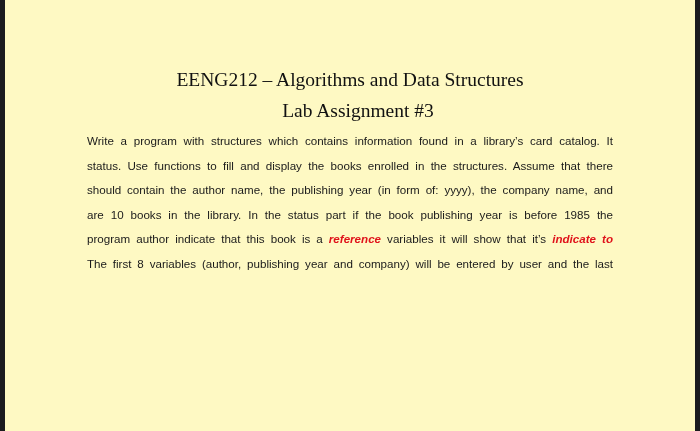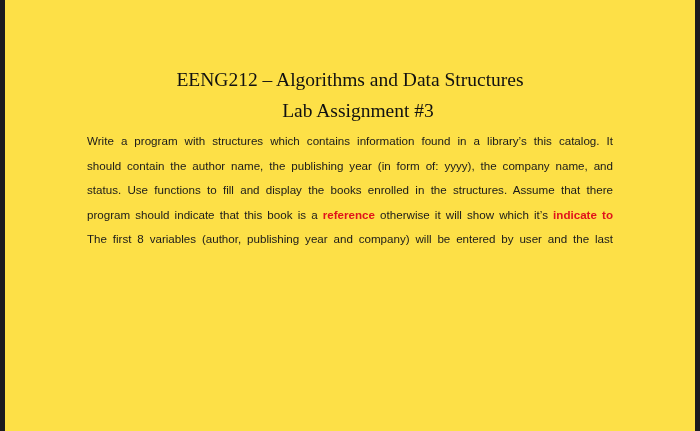--- a/index.html
+++ b/index.html
@@ -22,21 +22,21 @@
     .edge-right {
       position: absolute;
       right: 0; top: 0;
       width: 5px; height: 431px;
       background: #1b1b1f;
     }
     .page {
       position: absolute;
       left: 5px; top: 0;
       width: 690px; height: 431px;
-      background: #fde047;
+      background: #fef9c3;
     }
     .title {
       position: absolute;
       left: 0; width: 690px;
       top: 67px;
       text-align: center;
       font-family: "Liberation Serif", "DejaVu Serif", serif;
       font-size: 19.5px;
       color: #111111;
       line-height: 26px;
@@ -75,42 +75,46 @@
       text-align-last: justify;
       white-space: nowrap;
       height: 24.5px;
     }
     .body-text .line.last {
       text-align-last: left;
     }
     .hl {
       color: #e0131b;
       font-weight: bold;
+      font-style: italic;
     }
   </style>
 </head>
 <body>
 
 <div class="edge-left"></div>
 <div class="edge-right"></div>
 
 <div class="page">
   <h1 class="title">EENG212 – Algorithms and Data Structures</h1>
   <h2 class="subtitle">Lab Assignment #3</h2>
 
   <div class="body-text">
     <span class="line">
-      <span>Write a program with structures which contains information found in a library’s this catalog. It</span>
+      <span>Write a program with structures which contains information found in a library’s card catalog. It</span>
+    </span>
+    <span class="line">
+      <span>status. Use functions to fill and display the books enrolled in the structures. Assume that there</span>
     </span>
     <span class="line">
       <span>should contain the author name, the publishing year (in form of: yyyy), the company name, and</span>
     </span>
     <span class="line">
-      <span>status. Use functions to fill and display the books enrolled in the structures. Assume that there</span>
+      <span>are 10 books in the library. In the status part if the book publishing year is before 1985 the</span>
     </span>
     <span class="line">
-      <span>program should indicate that this book is a </span><span class="hl">reference</span><span> otherwise it will show which it’s </span><span class="hl">indicate to</span>
+      <span>program author indicate that this book is a </span><span class="hl">reference</span><span> variables it will show that it’s </span><span class="hl">indicate to</span>
     </span>
     <span class="line">
       <span>The first 8 variables (author, publishing year and company) will be entered by user and the last</span>
     </span>
   </div>
 </div>
 
 </body></html>

